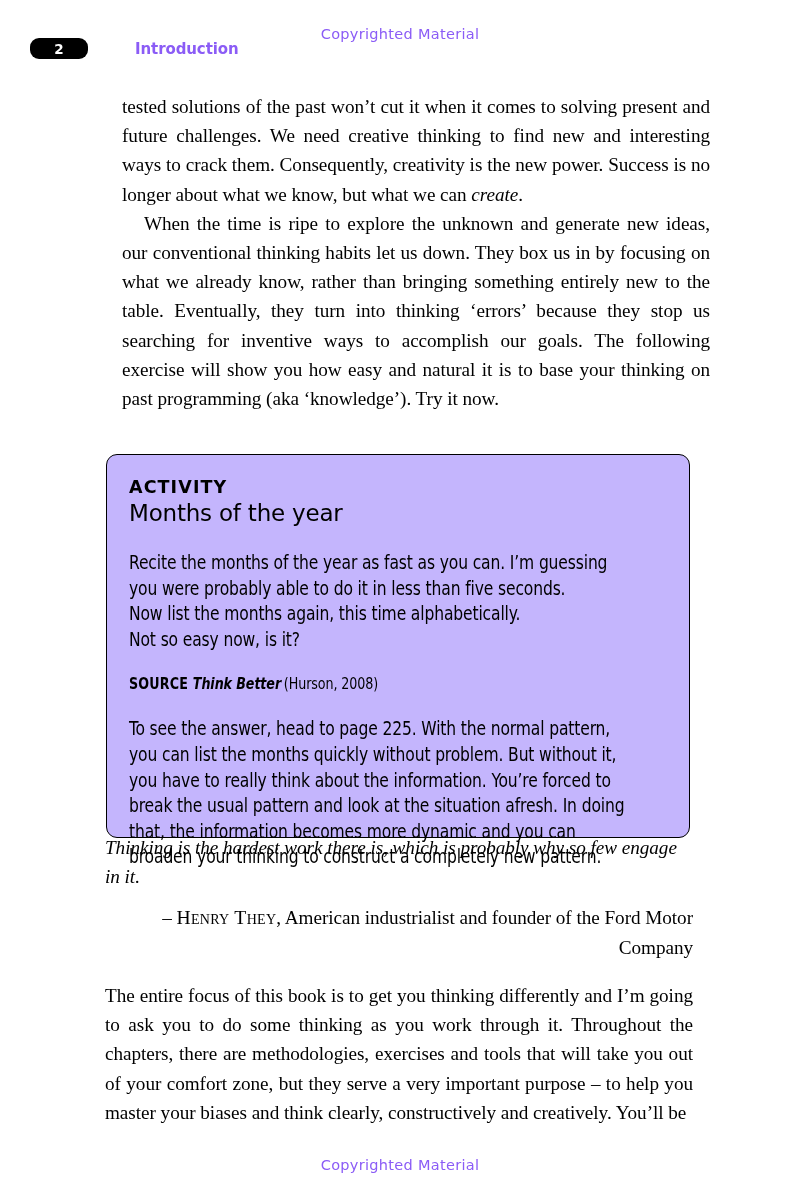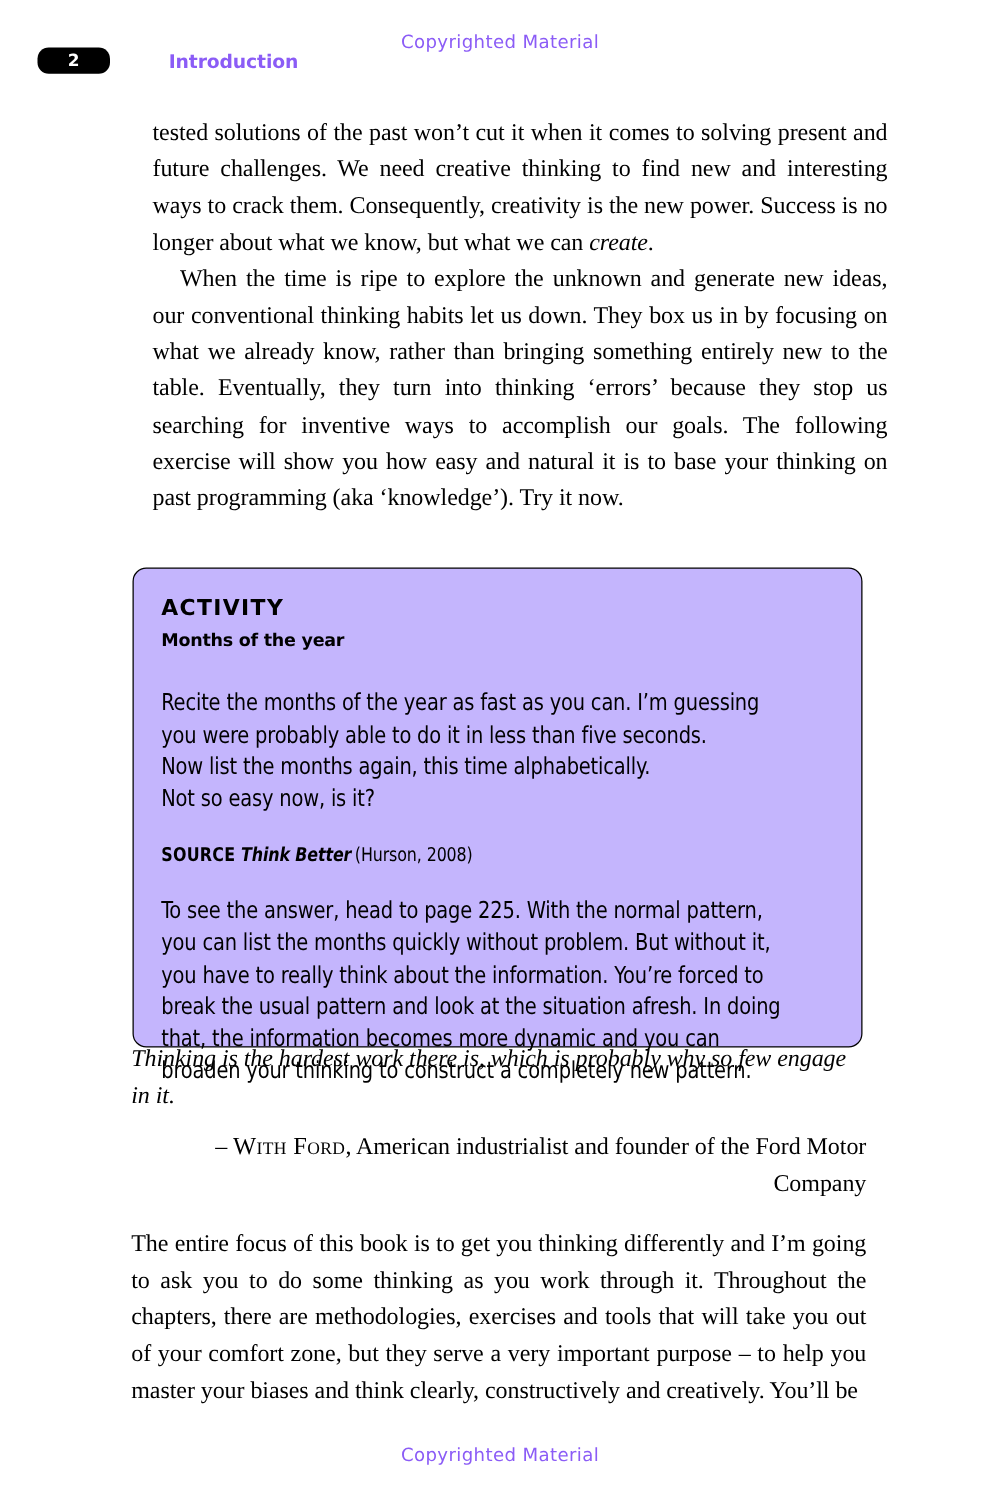--- a/index.html
+++ b/index.html
@@ -106,22 +106,22 @@
   .activity-heading {
     font-family: "DejaVu Sans", sans-serif;
     font-weight: bold;
     font-size: 17.5px;
     letter-spacing: 1.1px;
     line-height: 22px;
     margin: 0;
   }
   .activity-subtitle {
     font-family: "DejaVu Sans", sans-serif;
-    font-weight: bold;
-    font-size: 14px;
+    font-weight: normal;
+    font-size: 23px;
     line-height: 26px;
     margin: 2px 0 0 0;
     letter-spacing: -0.2px;
   }
   .activity-text {
     font-family: "Liberation Sans Narrow", "DejaVu Sans Condensed", "DejaVu Sans", sans-serif;
     font-size: 18.6px;
     line-height: 25.6px;
     margin: 0;
     letter-spacing: -0.15px;
@@ -204,21 +204,21 @@
 Not so easy now, is it?</div>
       <div class="activity-source">
         <span class="src-label">SOURCE</span><span class="src-title">Think Better</span><span class="src-cite">(Hurson, 2008)</span>
       </div>
       <div class="activity-text activity-block-2">To see the answer, head to page 225. With the normal pattern, you can list the months quickly without problem. But without it, you have to really think about the information. You’re forced to break the usual pattern and look at the situation afresh. In doing that, the information becomes more dynamic and you can broaden your thinking to construct a completely new pattern.</div>
     </div>
   </div>
 
   <div class="quote-wrap">
     <p class="quote-text">Thinking is the hardest work there is, which is probably why so few engage in it.</p>
-    <p class="quote-attrib"><span>– </span><span class="smallcaps">With Ford</span><span>, American industrialist and founder of the Ford Motor Company</span></p>
+    <p class="quote-attrib"><span>– </span><span class="smallcaps">Henry They</span><span>, American industrialist and founder of the Ford Motor Company</span></p>
   </div>
 
   <div class="closing">
     <p class="body">The entire focus of this book is to get you thinking differently and I’m going to ask you to do some thinking as you work through it. Throughout the chapters, there are methodologies, exercises and tools that will take you out of your comfort zone, but they serve a very important purpose – to help you master your biases and think clearly, constructively and creatively. You’ll be</p>
   </div>
 
   <div class="watermark watermark-bottom">Copyrighted Material</div>
 
 </div>
 

